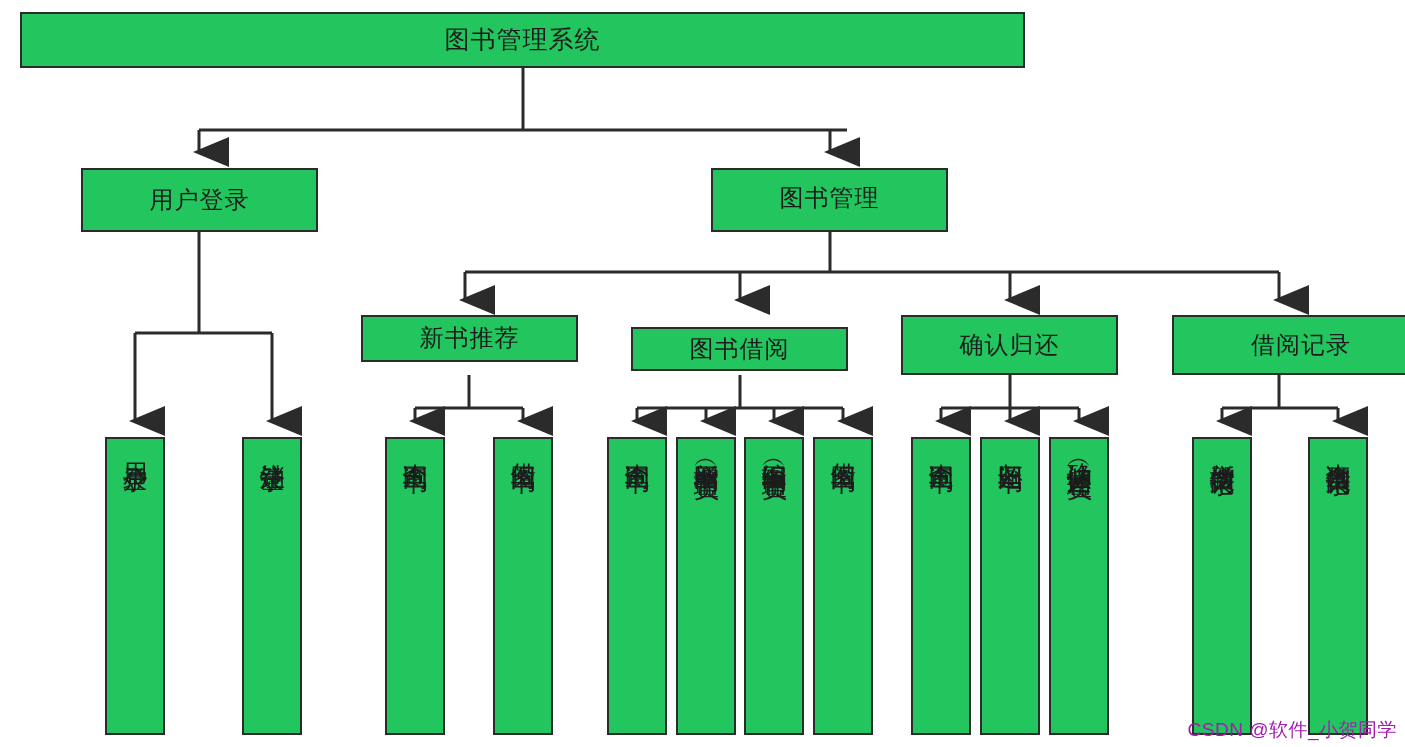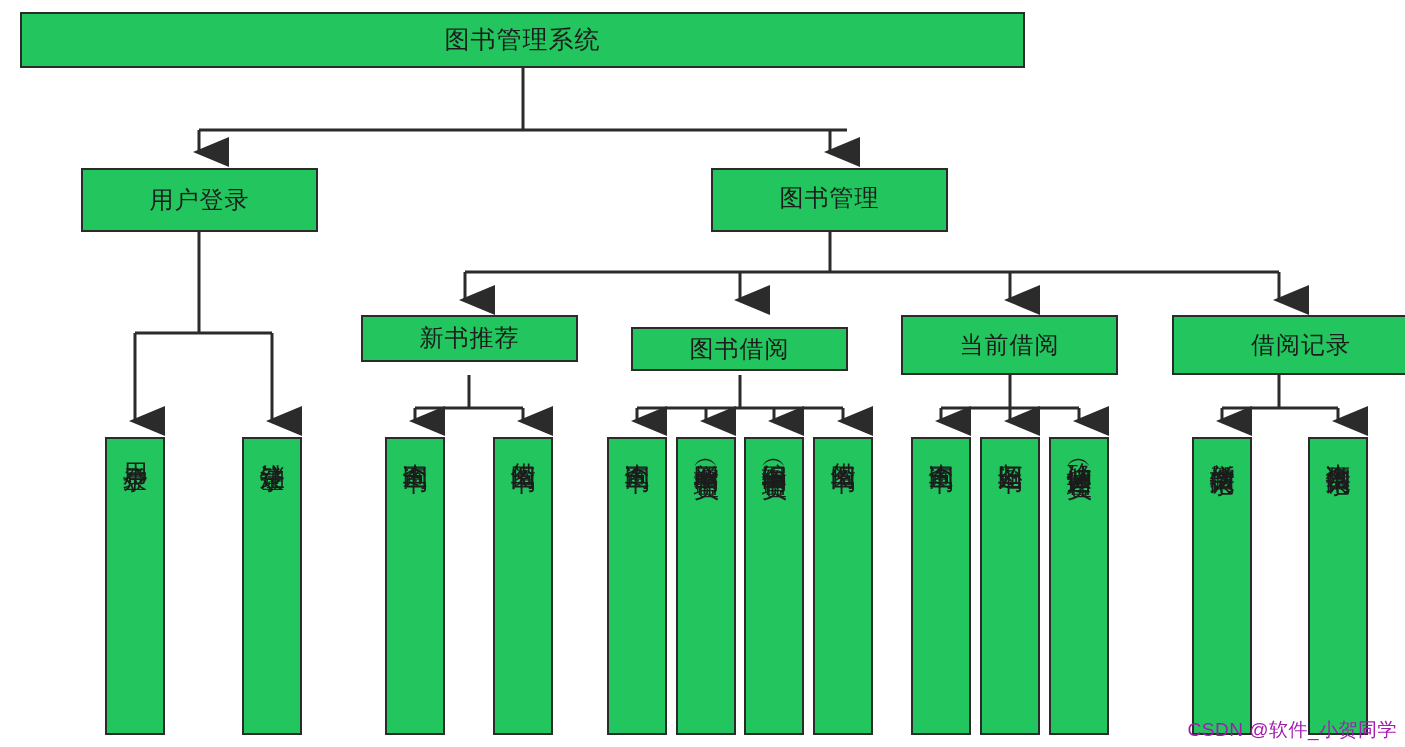--- a/index.html
+++ b/index.html
@@ -142,21 +142,21 @@
     <span class="lbl">图书管理</span>
   </div>
 
   <div class="node h" style="left:361px; top:315px; width:217px; height:47px;">
     <span class="lbl">新书推荐</span>
   </div>
   <div class="node h" style="left:631px; top:319px; width:217px; height:44px;margin-top:8px;">
     <span class="lbl">图书借阅</span>
   </div>
   <div class="node h" style="left:901px; top:315px; width:217px; height:60px;">
-    <span class="lbl">当前借阅</span>
+    <span class="lbl">确认归还</span>
   </div>
   <div class="node h" style="left:1172px; top:315px; width:258px; height:60px;">
     <span class="lbl">借阅记录</span>
   </div>
 
   <div class="node v" style="left:105px; top:437px; width:60px; height:298px;">
     <span class="lbl">用户登录</span>
   </div>
   <div class="node v" style="left:242px; top:437px; width:60px; height:298px;">
     <span class="lbl">注销登录</span>

